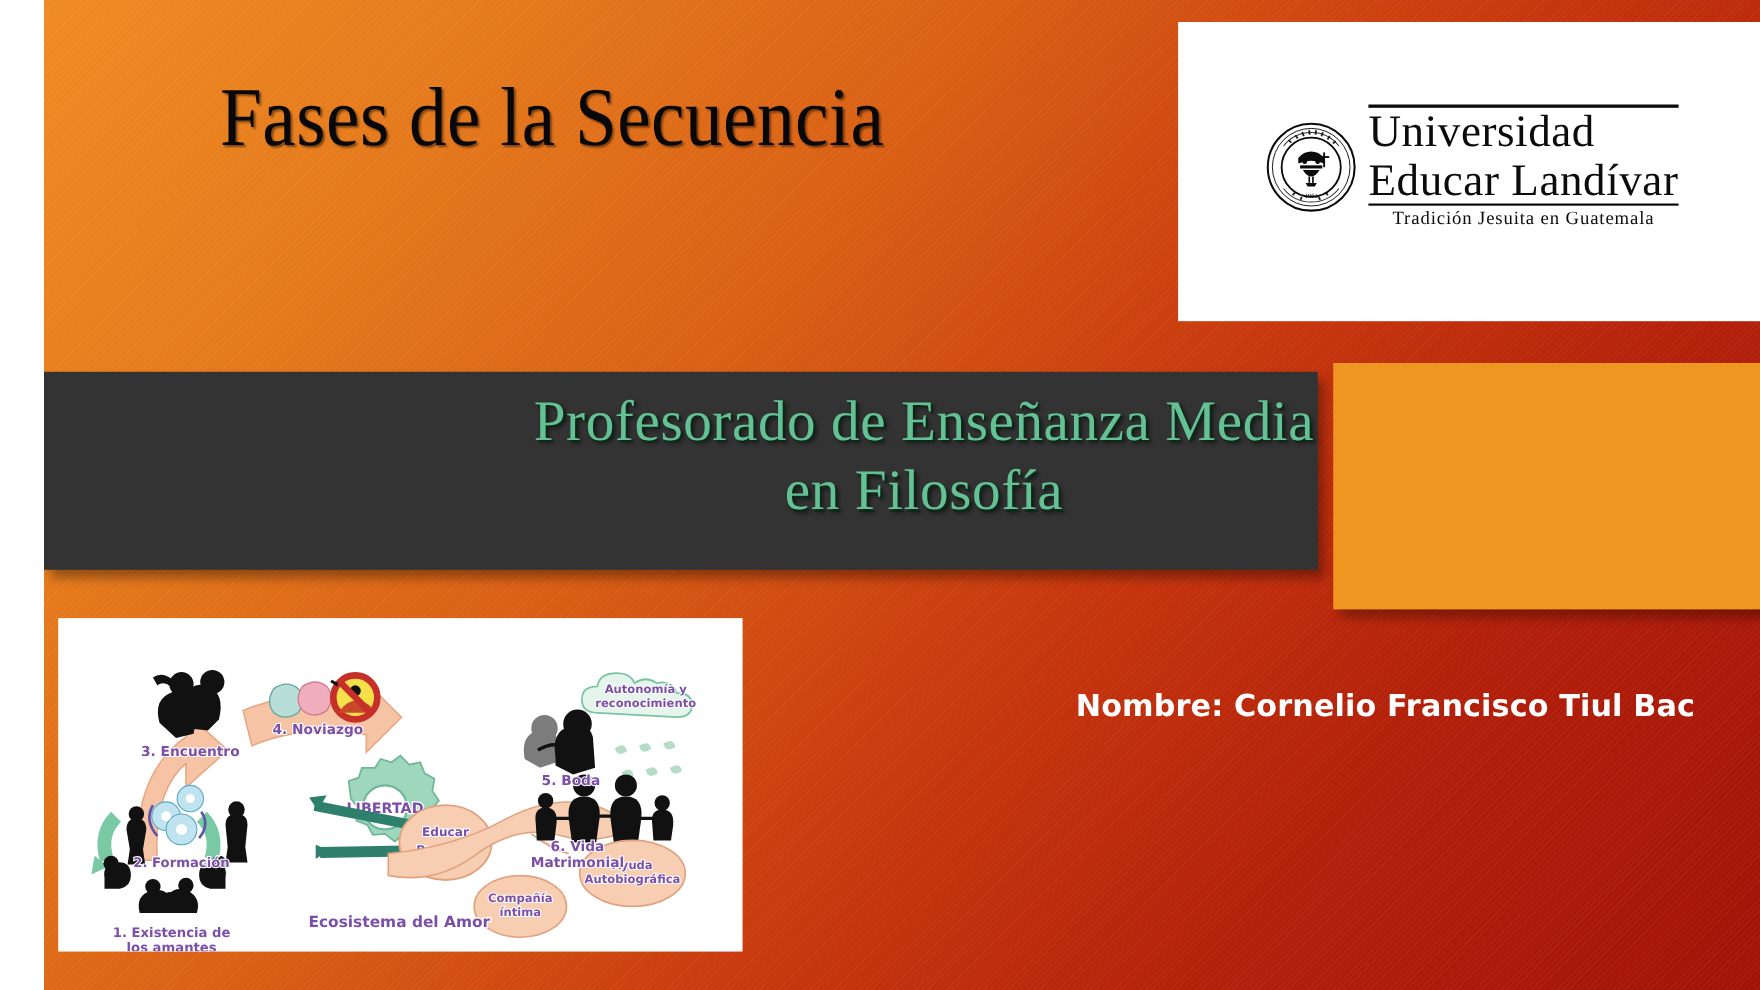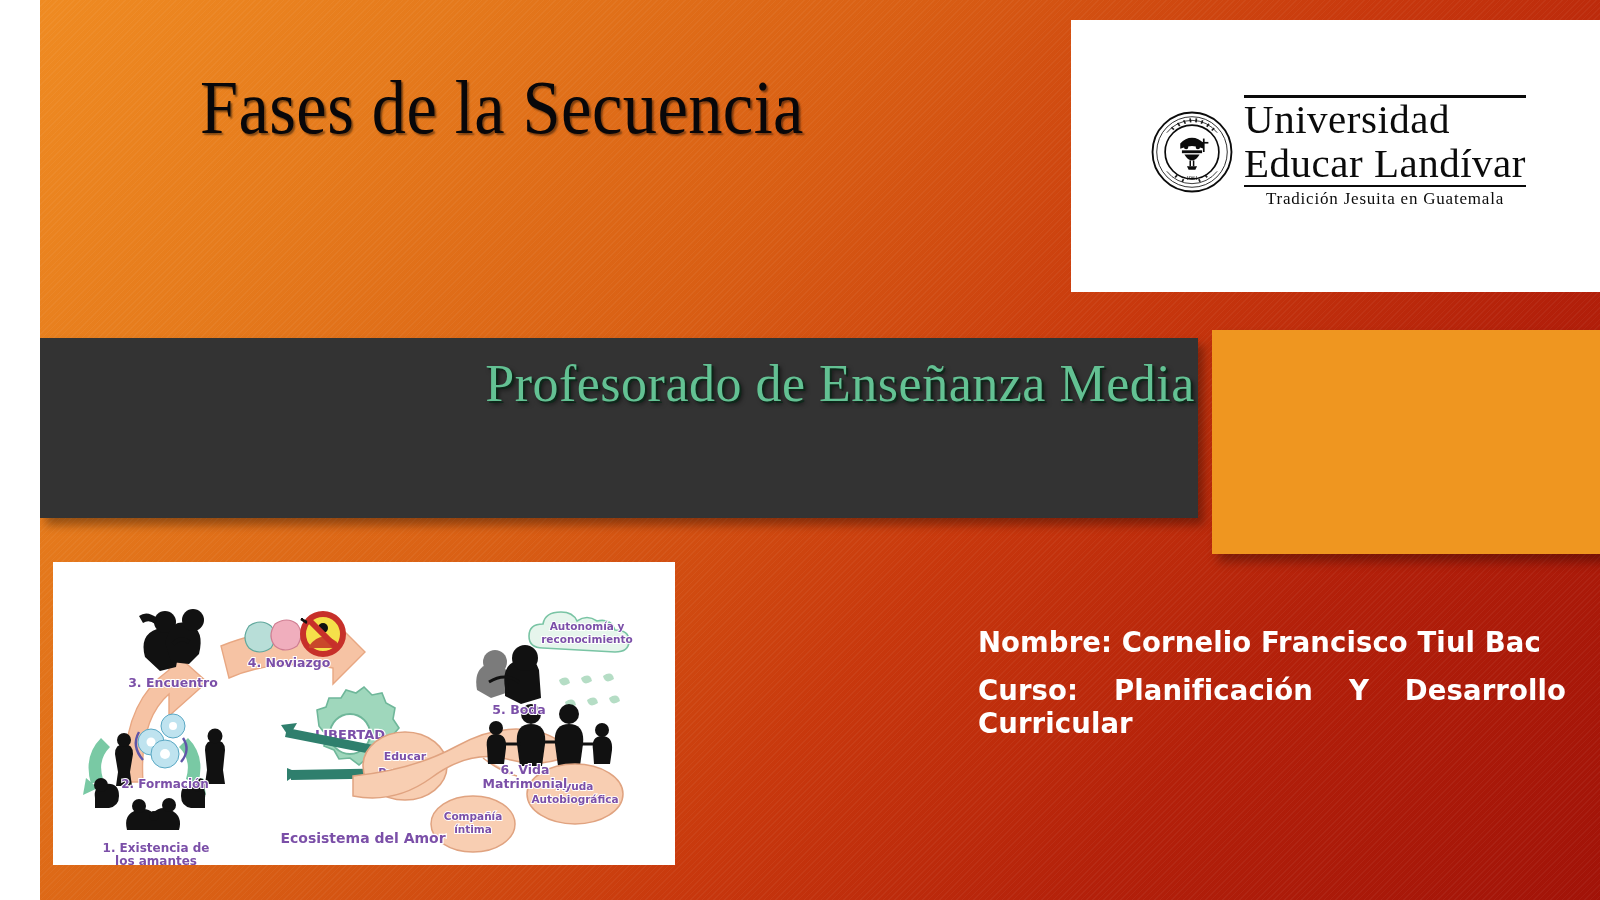--- a/index.html
+++ b/index.html
@@ -231,20 +231,21 @@
 
     </div>
   </div>
 
   <div class="dark-banner"></div>
 
   <div class="orange-block"></div>
 
   <div class="subtitle">
     <span class="ln">Profesorado de Enseñanza Media</span>
+    <span class="ln">en Filosofía</span>
   </div>
 
   <div class="photo-panel">
     <svg class="diagram" viewBox="0 0 622 303">
       <rect x="0" y="0" width="622" height="303" fill="#ffffff"></rect>
 
       <g fill="#79c9a4">
         <path d="M38 222 q-8 -28 10 -46 l9 9 q-13 13 -7 32 Z"></path>
         <path d="M33 216 l12 10 l-15 7 Z"></path>
         <path d="M145 222 q8 -28 -10 -46 l-9 9 q13 13 7 32 Z"></path>
@@ -402,16 +403,15 @@
 
       <text x="472" y="212" font-family="DejaVu Sans, sans-serif" font-size="12.5" font-weight="bold" text-anchor="middle" fill="#7b4fa8" stroke="#ffffff" stroke-width="2" paint-order="stroke">6. Vida</text>
       <text x="472" y="226" font-family="DejaVu Sans, sans-serif" font-size="12.5" font-weight="bold" text-anchor="middle" fill="#7b4fa8" stroke="#ffffff" stroke-width="2" paint-order="stroke">Matrimonial</text>
 
       <text x="310" y="281" font-family="DejaVu Sans, sans-serif" font-size="14" font-weight="bold" text-anchor="middle" fill="#7b4fa8" stroke="#ffffff" stroke-width="2.4" paint-order="stroke">Ecosistema del Amor</text>
     </svg>
   </div>
 
   <div class="info">
     <p>Nombre: Cornelio Francisco Tiul Bac</p>
-    <p class="justify">Curso: Planificación Y Desarrollo Curricular</p>
   </div>
 
 </div>
 
 </body></html>

